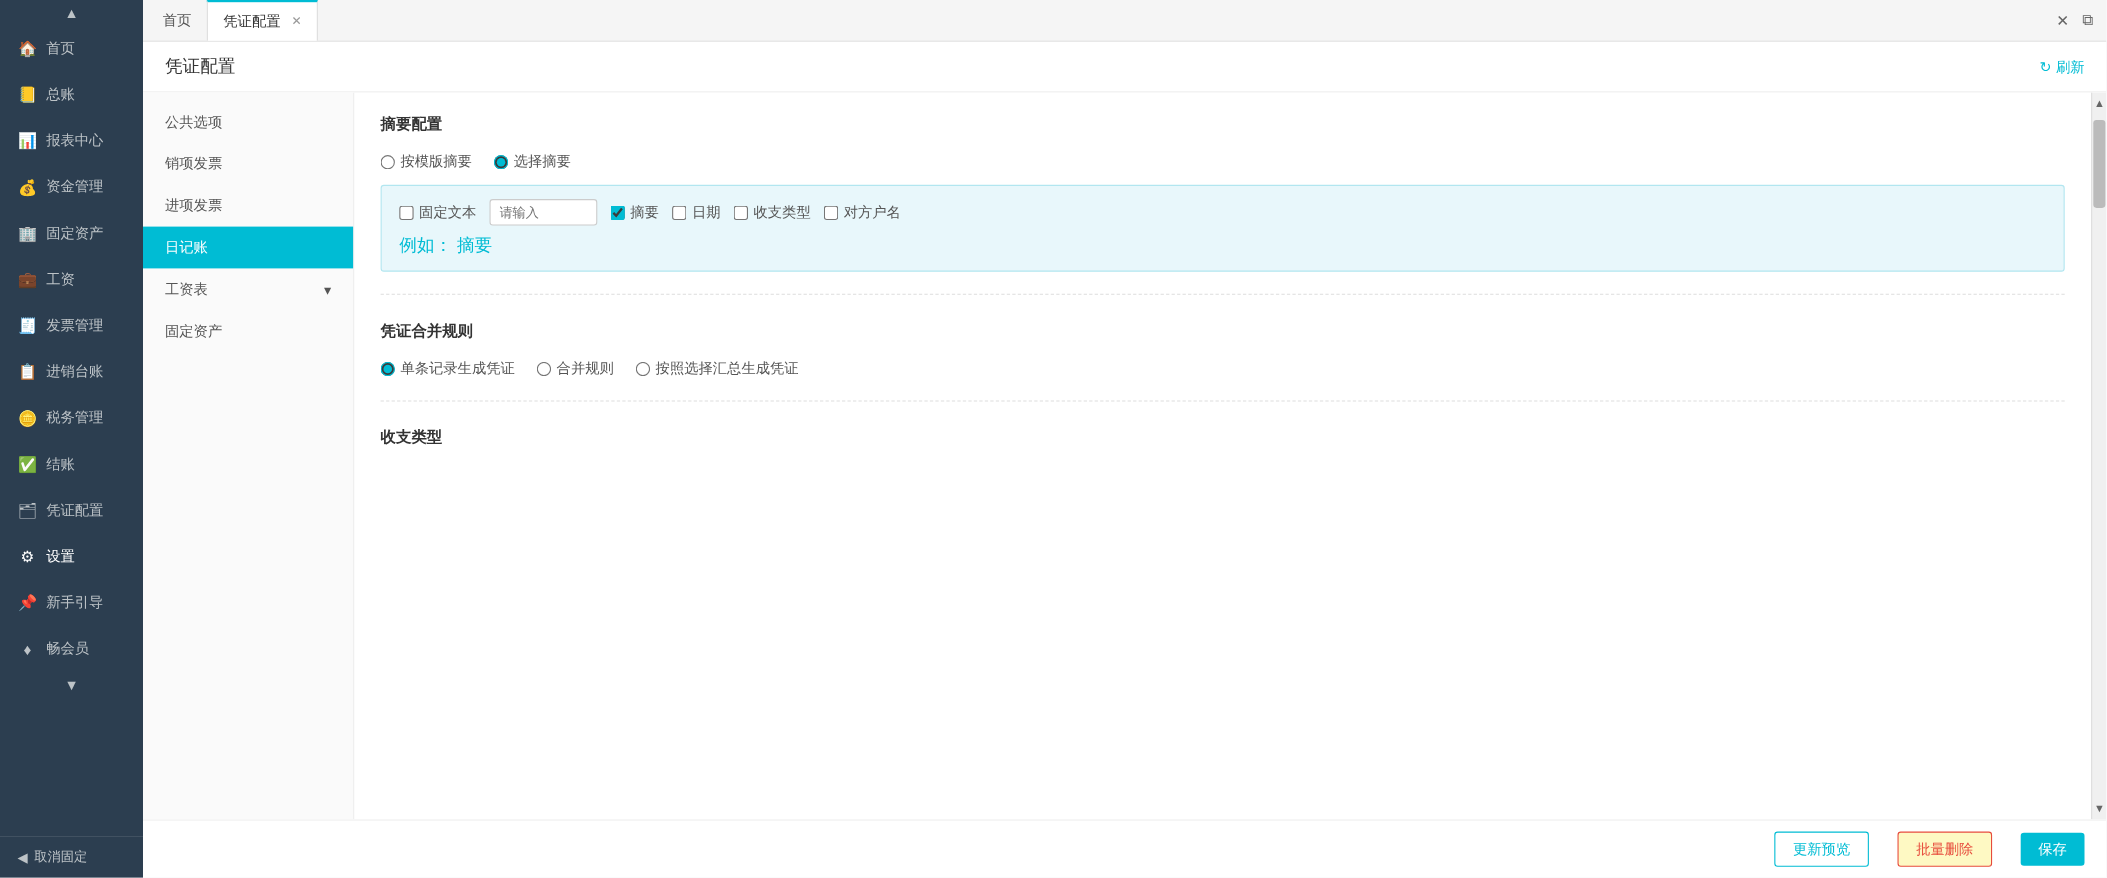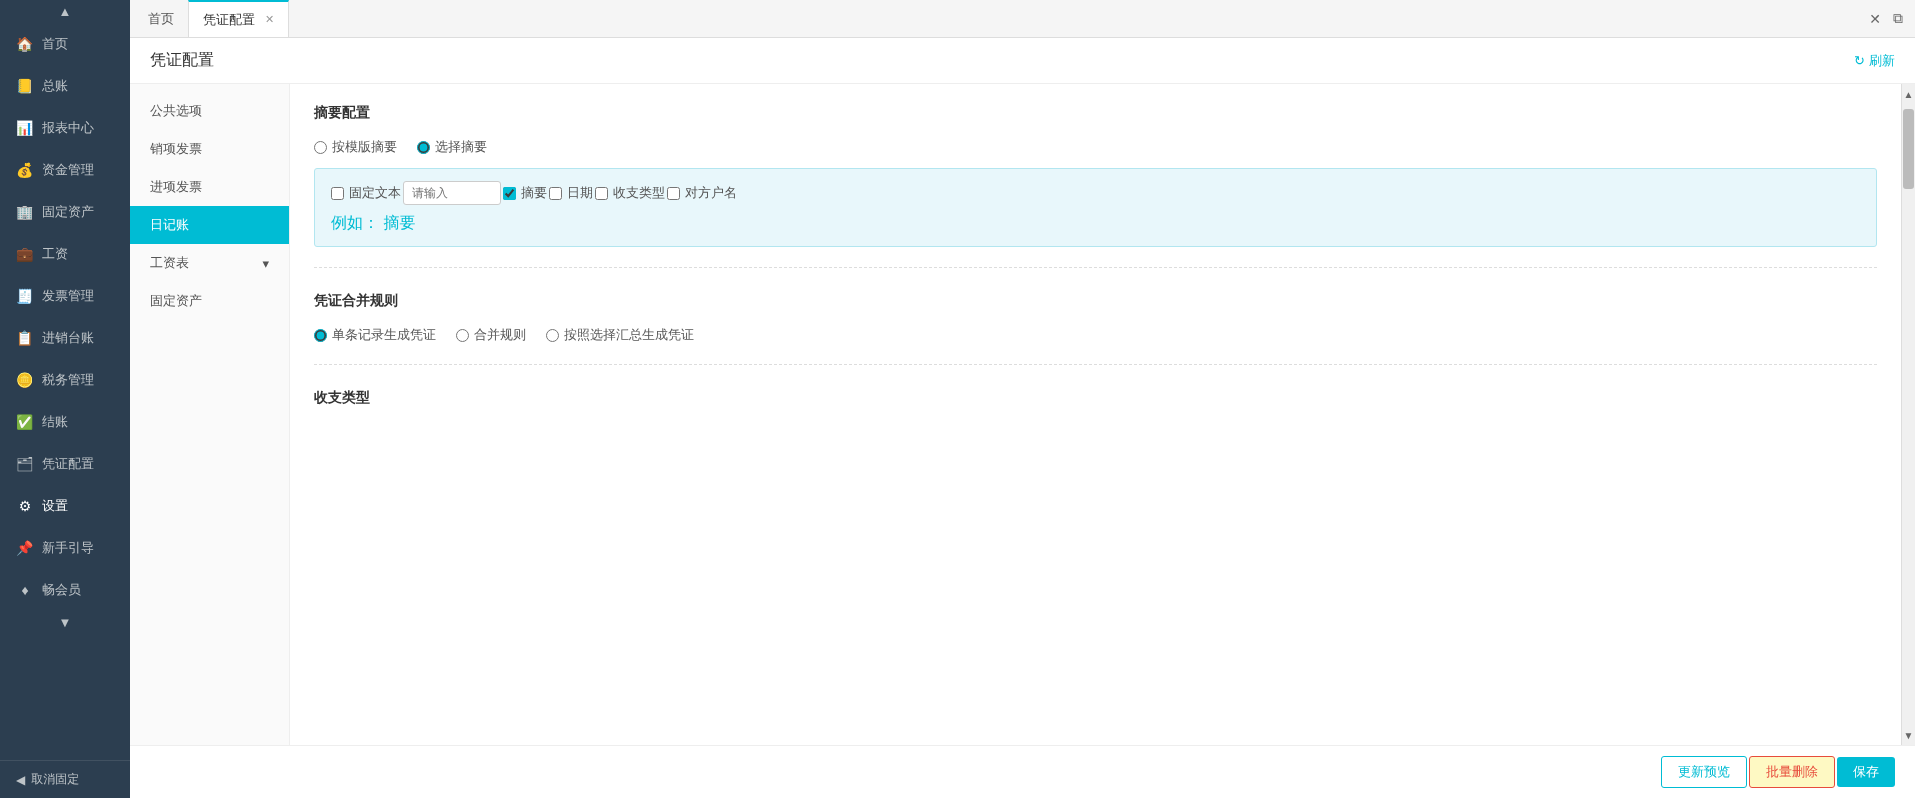--- a/index.html
+++ b/index.html
@@ -127,21 +127,21 @@
 
     
     .content-body {
       flex: 1;
       display: flex;
       overflow: hidden;
     }
 
     
     .left-nav {
-      width: 160px;
+      width: 192px;
       background: #fafafa;
       border-right: 1px solid #eee;
       padding-top: 8px;
       flex-shrink: 0;
     }
     .left-nav-item {
       padding: 10px 20px;
       cursor: pointer;
       color: #555;
       font-size: 13px;
@@ -201,21 +201,21 @@
     .summary-config-box {
       background: #e8f7fb;
       border: 1px solid #b2e6f0;
       border-radius: 3px;
       padding: 12px 16px;
       margin-top: 12px;
     }
     .summary-config-row {
       display: flex;
       align-items: center;
-      gap: 2px;
+      gap: 12px;
       flex-wrap: wrap;
     }
     .summary-config-row input[type="text"] {
       border: 1px solid #ccc;
       border-radius: 3px;
       padding: 4px 8px;
       font-size: 12px;
       width: 98px;
       outline: none;
     }
@@ -226,21 +226,21 @@
     }
 
     
     .bottom-bar {
       display: flex;
       justify-content: flex-end;
       align-items: center;
       padding: 10px 20px;
       background: #fff;
       border-top: 1px solid #eee;
-      gap: 2px;
+      gap: 26px;
       flex-shrink: 0;
     }
     .btn {
       padding: 6px 16px;
       border-radius: 3px;
       border: none;
       cursor: pointer;
       font-size: 13px;
     }
     .btn-outline-teal {

